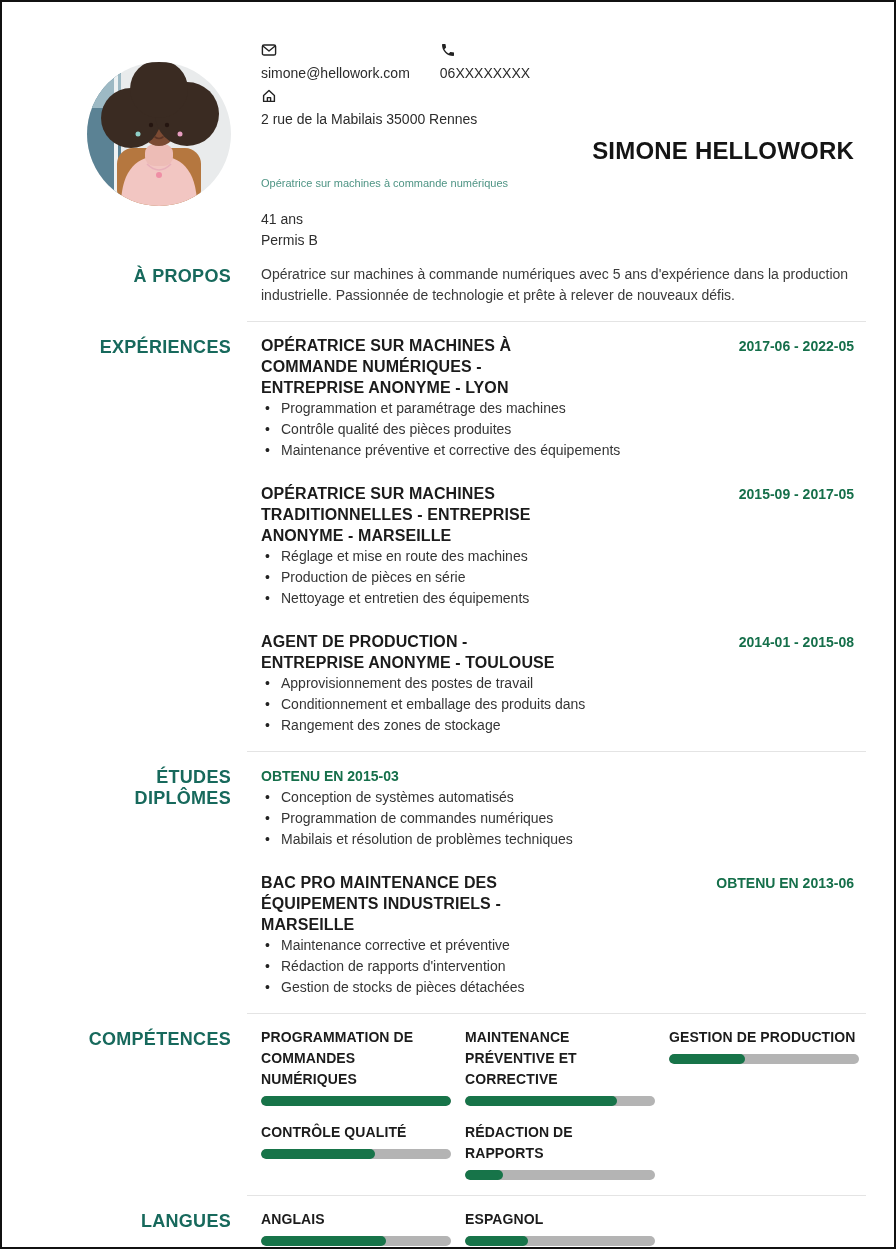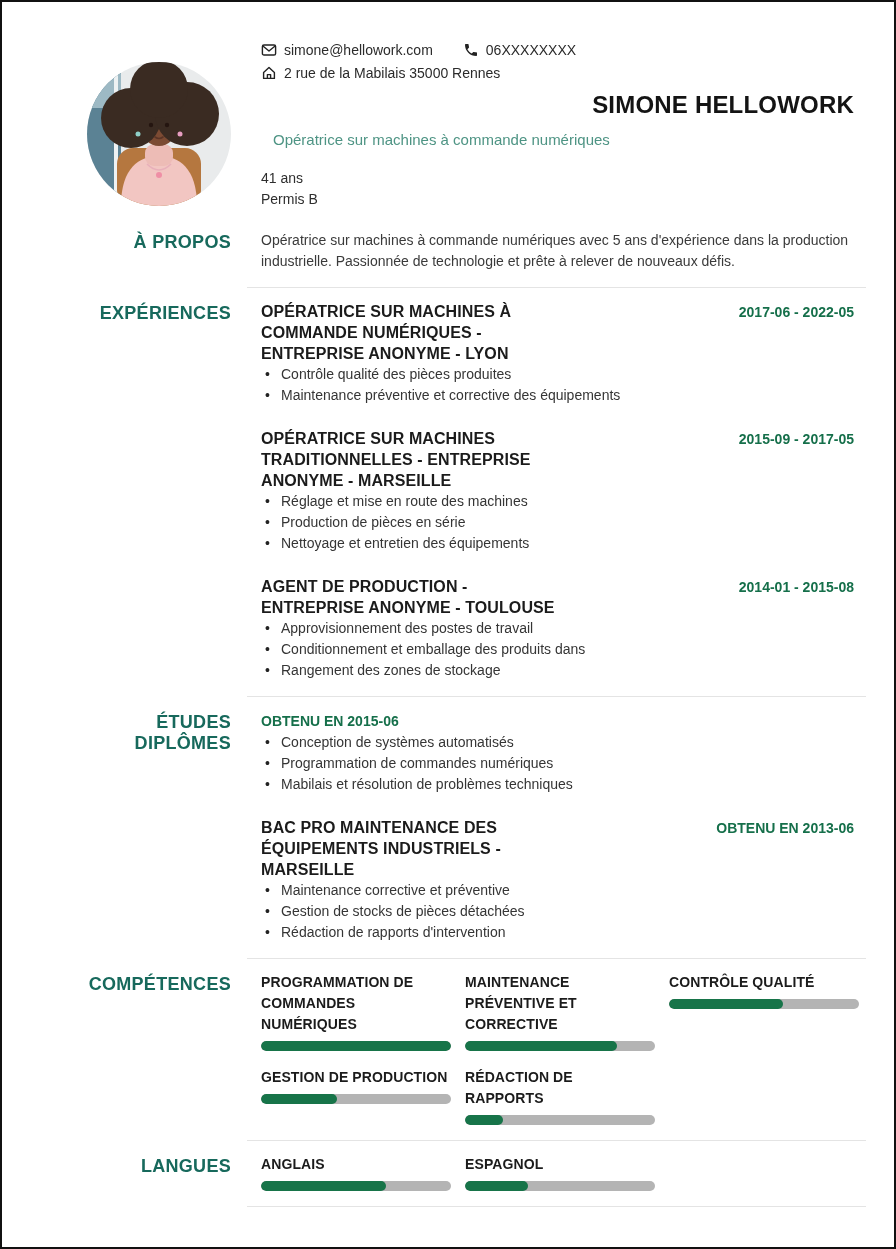--- a/index.html
+++ b/index.html
@@ -19,25 +19,25 @@
     width:896px;height:1249px;background:#fff;border:2px solid #111;
     overflow:hidden;position:relative;
   }
   
   .header{position:relative;min-height:215px;padding:40px 40px 0 259px;}
   .avatar{
     position:absolute;left:85px;top:60px;width:144px;height:144px;border-radius:50%;
     overflow:hidden;
   }
   .contact-line{display:flex;align-items:center;gap:8px;font-size:14px;color:#2b2b2b;margin-bottom:7px;}
-  .contact-item{display:flex;align-items:center;gap:7px;}
+  .contact-item{display:flex;align-items:flex-start;gap:7px;flex-direction:column;}
   .contact-item + .contact-item{margin-left:22px;}
   .cicon{width:16px;height:16px;flex:0 0 auto;display:block;}
   .name{font-size:24px;font-weight:800;letter-spacing:.2px;color:#141414;margin:10px 0 0;text-align:right;}
-  .subtitle{font-size:15px;color:var(--subtitle-green);margin-top:12px;margin-left:12px;}
+  .subtitle{font-size:11px;color:var(--subtitle-green);margin-top:12px;}
   .meta{margin-top:20px;font-size:14px;line-height:21px;color:#2e2e2e;}
   
   .divider{height:1px;background:var(--divider);margin:0 28px 0 245px;}
   .section{display:grid;grid-template-columns:229px 1fr;column-gap:30px;padding:13px 40px 15px 0;}
   .label-col{
     text-align:right;font-size:18px;font-weight:700;color:var(--accent);
     letter-spacing:.3px;line-height:21px;white-space:pre-line;padding-top:2px;
   }
   .content-col{font-size:14px;line-height:21px;}
   .about-text{color:#3a3a3a;}
@@ -132,20 +132,21 @@
   <div class="section">
     <div class="label-col">EXPÉRIENCES</div>
     <div class="content-col">
 
       <article class="xp">
         <div class="xp-head">
           <h3 class="xp-title">OPÉRATRICE SUR MACHINES À COMMANDE NUMÉRIQUES - ENTREPRISE ANONYME - LYON</h3>
           <div class="xp-date">2017-06 - 2022-05</div>
         </div>
         <ul class="bullets">
+          <li>Programmation et paramétrage des machines</li>
           <li>Contrôle qualité des pièces produites</li>
           <li>Maintenance préventive et corrective des équipements</li>
         </ul>
       </article>
 
       <article class="xp">
         <div class="xp-head">
           <h3 class="xp-title">OPÉRATRICE SUR MACHINES TRADITIONNELLES - ENTREPRISE ANONYME - MARSEILLE</h3>
           <div class="xp-date">2015-09 - 2017-05</div>
         </div>
@@ -173,38 +174,38 @@
 
   <div class="divider"></div>
 
   <div class="section">
     <div class="label-col">ÉTUDES
 DIPLÔMES</div>
     <div class="content-col">
 
       <article class="xp">
         <div class="xp-head">
-          <div class="xp-date">OBTENU EN 2015-06</div>
+          <div class="xp-date">OBTENU EN 2015-03</div>
         </div>
         <ul class="bullets">
           <li>Conception de systèmes automatisés</li>
           <li>Programmation de commandes numériques</li>
           <li>Mabilais et résolution de problèmes techniques</li>
         </ul>
       </article>
 
       <article class="xp">
         <div class="xp-head">
           <h3 class="xp-title">BAC PRO MAINTENANCE DES ÉQUIPEMENTS INDUSTRIELS - MARSEILLE</h3>
           <div class="xp-date">OBTENU EN 2013-06</div>
         </div>
         <ul class="bullets">
           <li>Maintenance corrective et préventive</li>
+          <li>Rédaction de rapports d'intervention</li>
           <li>Gestion de stocks de pièces détachées</li>
-          <li>Rédaction de rapports d'intervention</li>
         </ul>
       </article>
 
     </div>
   </div>
 
   <div class="divider"></div>
 
   <div class="section">
     <div class="label-col">COMPÉTENCES</div>
@@ -216,29 +217,29 @@
               <div class="bar-fill" style="width: 100%;"></div>
             </div>
         </div>
         <div class="skill">
           <div class="skill-name">MAINTENANCE PRÉVENTIVE ET CORRECTIVE</div>
           <div class="bar">
               <div class="bar-fill" style="width: 80%;"></div>
             </div>
         </div>
         <div class="skill">
+          <div class="skill-name">GESTION DE PRODUCTION</div>
+          <div class="bar">
+              <div class="bar-fill" style="width: 40%;"></div>
+            </div>
+        </div>
+        <div class="skill">
           <div class="skill-name">CONTRÔLE QUALITÉ</div>
           <div class="bar">
               <div class="bar-fill" style="width: 60%;"></div>
-            </div>
-        </div>
-        <div class="skill">
-          <div class="skill-name">GESTION DE PRODUCTION</div>
-          <div class="bar">
-              <div class="bar-fill" style="width: 40%;"></div>
             </div>
         </div>
         <div class="skill">
           <div class="skill-name">RÉDACTION DE RAPPORTS</div>
           <div class="bar">
               <div class="bar-fill" style="width: 20%;"></div>
             </div>
         </div>
       </div>
     </div>

